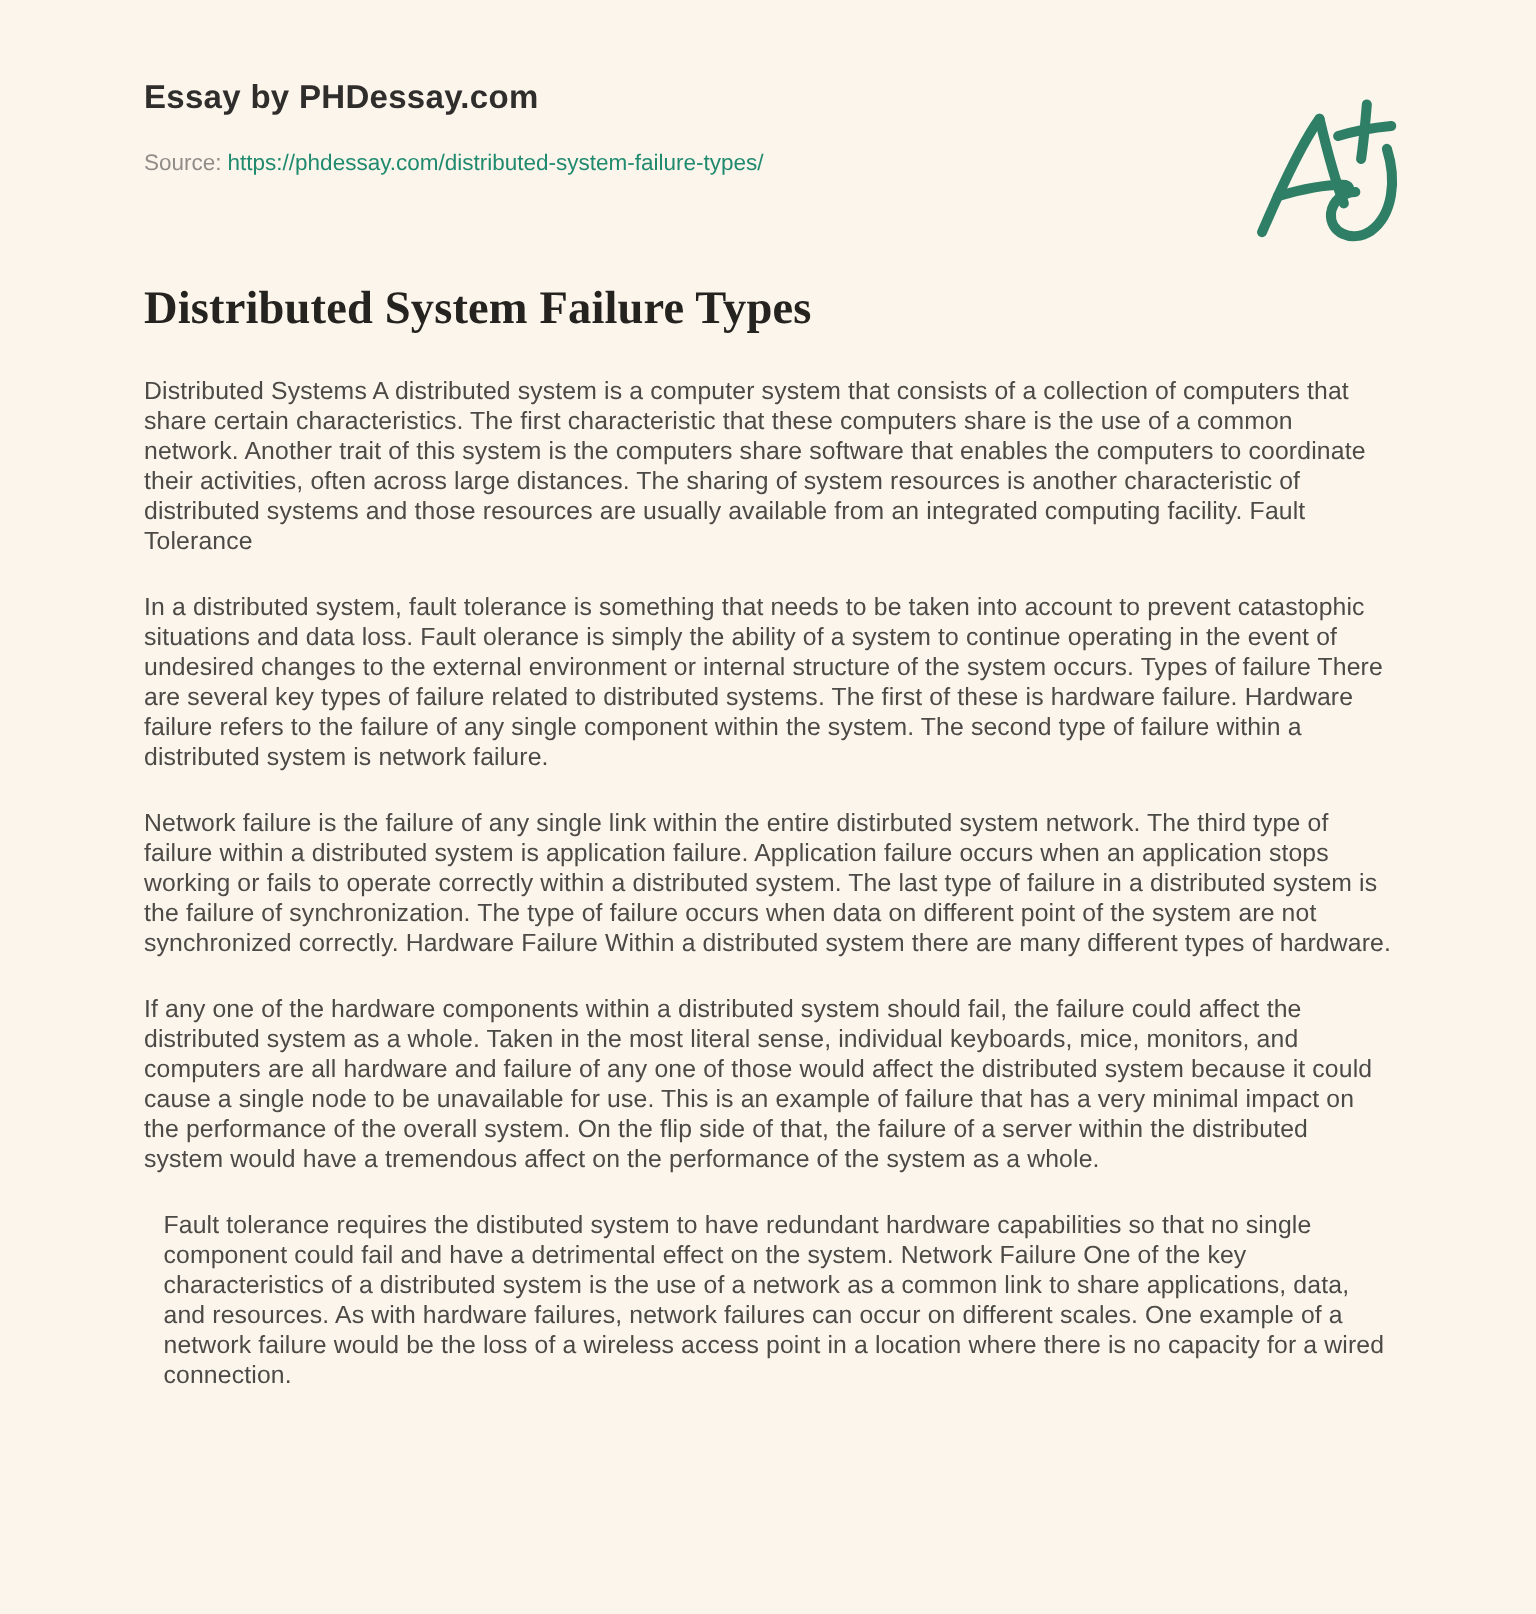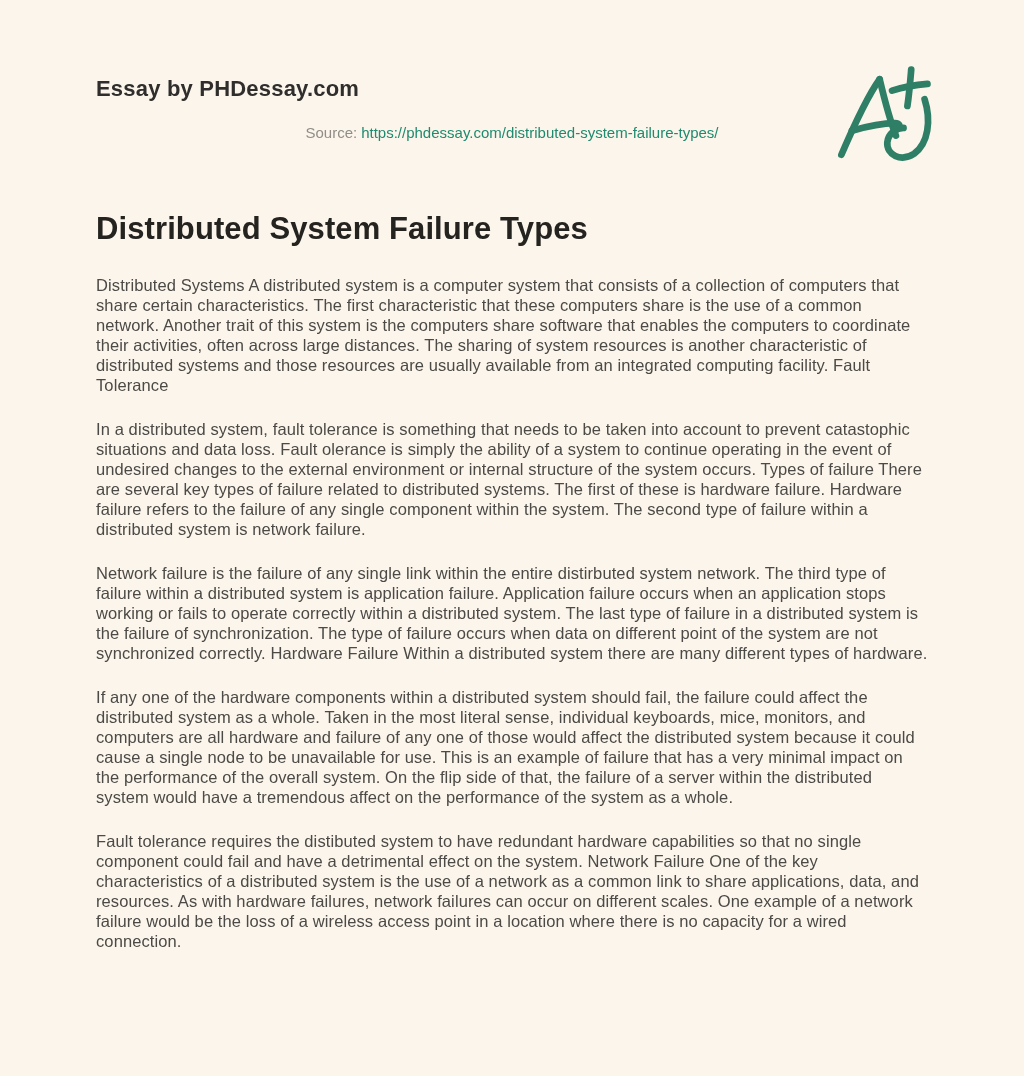--- a/index.html
+++ b/index.html
@@ -8,35 +8,34 @@
     height: 1076px;
     overflow: hidden;
     font-family: "Liberation Sans", sans-serif;
   }
   body { background: #FCF5EC; position: relative; }
 
   .page {
     position: relative;
     width: 1024px;
     height: 1076px;
-    padding: 76px 96px 0 96px;
+    padding: 52px 96px 0 96px;
   }
 
   .byline {
     font-size: 22px;
     font-weight: 700;
     color: #2F2E2C;
     letter-spacing: 0.2px;
   }
 
   .source-line {
     margin-top: 22px;
     font-size: 15px;
     color: #908D88;
-    text-align: center;
   }
   .source-link {
     color: #1F8A6E;
     text-decoration: none;
     margin-left: 4px;
   }
 
   .logo {
     position: absolute;
     top: 60px;
@@ -51,32 +50,33 @@
     stroke-width: 7;
     stroke-linecap: round;
   }
 
   .article-title {
     margin-top: 70px;
     font-size: 31px;
     font-weight: 700;
     color: #24231F;
     letter-spacing: 0.1px;
+    font-family: Liberation Serif, serif;
   }
 
   .article-body { margin-top: 28px; }
   .article-body p {
     font-size: 16.5px;
     line-height: 20px;
     color: #4C4A46;
     letter-spacing: 0.1px;
     margin-bottom: 24px;
     max-width: 832px;
   }
-  .article-body p:last-child { margin-bottom: 0; }
+  .article-body p:last-child { margin-bottom: 0; margin-left: 13px; }
 </style>
 </head>
 <body>
 
 <div class="page">
 
   <div class="byline">Essay by PHDessay.com</div>
 
   <div class="source-line">
     <span>Source:</span><a class="source-link" href="#">https://phdessay.com/distributed-system-failure-types/</a>

